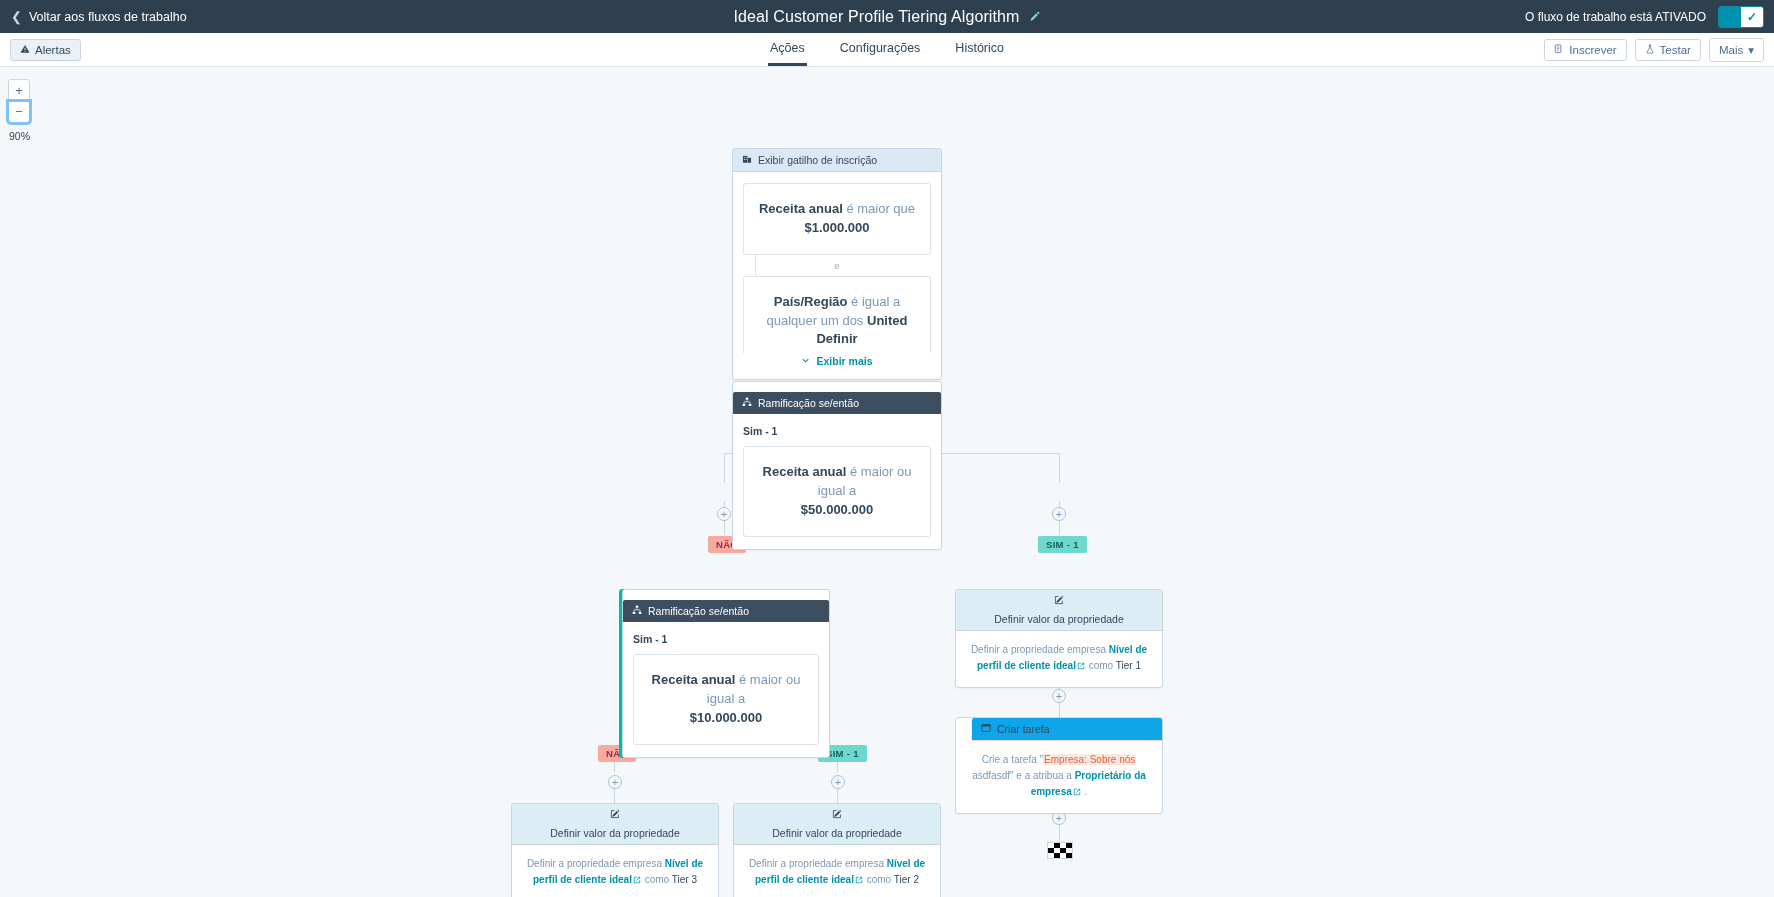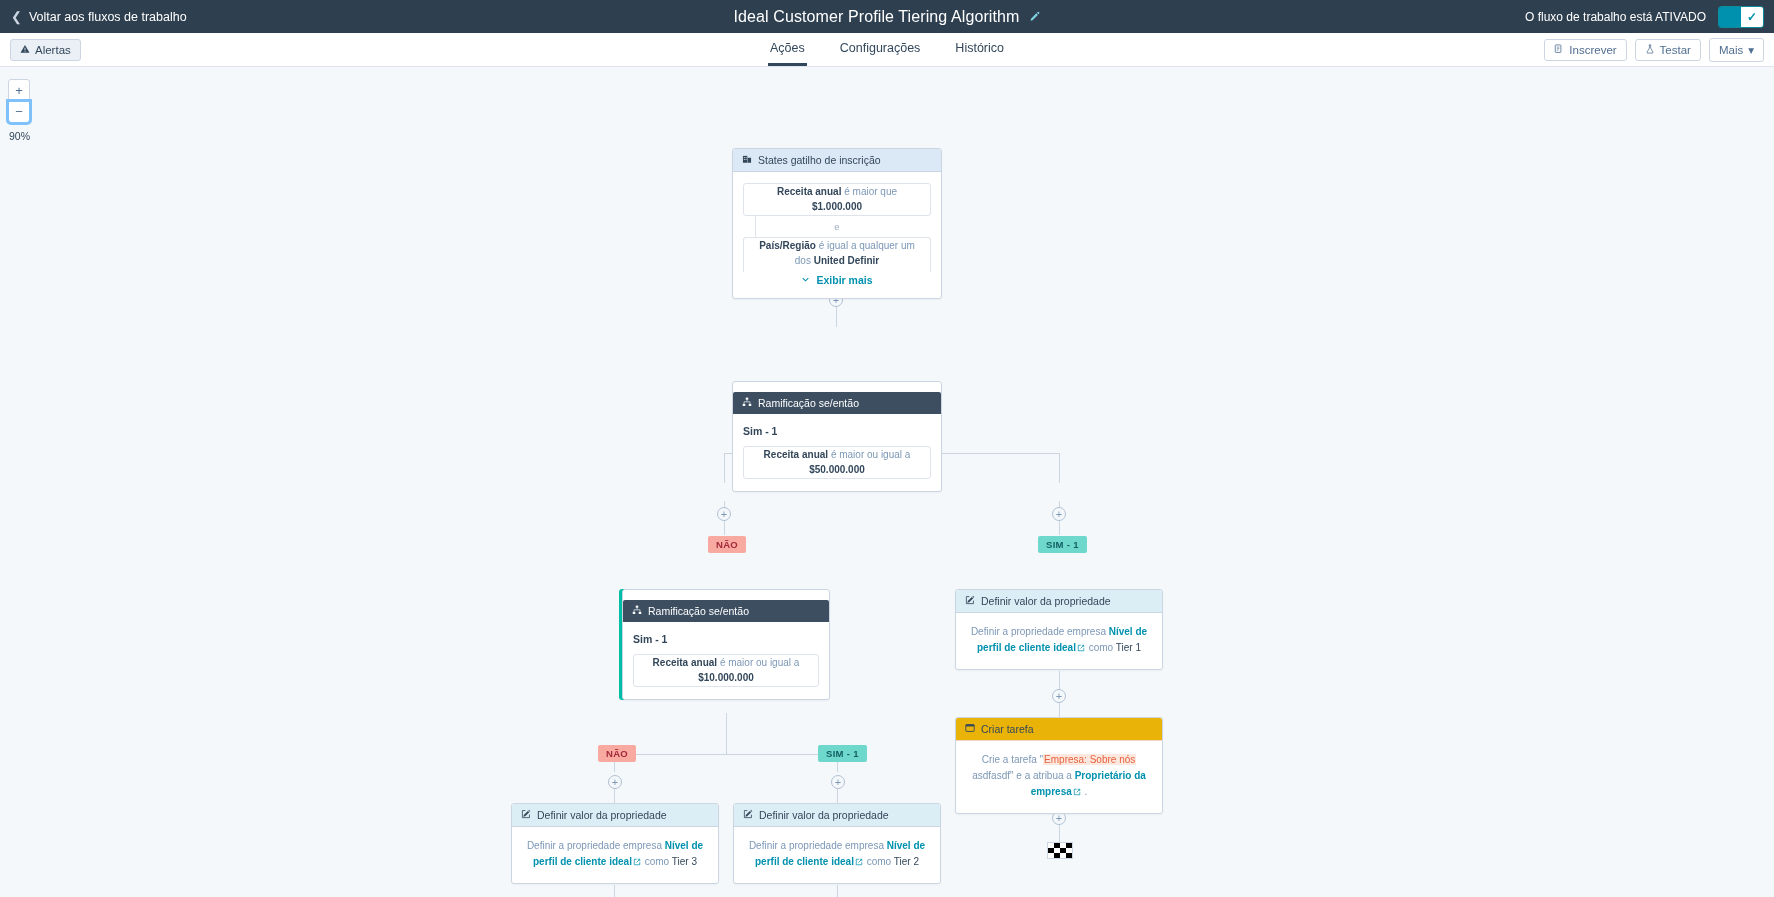--- a/index.html
+++ b/index.html
@@ -130,28 +130,28 @@
     border: 1px solid #cbd6e2; border-radius: 3px;
     box-shadow: 0 1px 2px rgba(0,0,0,.04); cursor: pointer;
   }
   .card-head {
     display: flex; align-items: center; gap: 6px;
     padding: 5px 9px; font-size: 10.5px;
     border-top-left-radius: 2px; border-top-right-radius: 2px;
   }
   .head-trigger { background: #dbe8f5; color: #33475b; border-bottom: 1px solid #cbd6e2; }
   .head-branch  { background: #3c4e60; color: #ffffff; margin-top: 10px; }
-  .head-prop    { background: #dceef5; color: #33475b; border-bottom: 1px solid #cbd6e2; }
-  .head-task    { background: #eab308; color: #33475b; border-bottom: 1px solid #f3d4c8; }
+  .head-prop    { background: #dceef5; color: #33475b; border-bottom: 1px solid #cbd6e2; flex-direction: column; }
+  .head-task    { background: #0ea5e9; color: #33475b; border-bottom: 1px solid #f3d4c8; margin-left: 16px; }
   .card-body { padding: 11px 10px 12px; }
 
   .cond-box {
     border: 1px solid #dfe3eb; border-radius: 3px;
-    padding: 1px 10px; text-align: center;
-    font-size: 10px; color: #7c98b6; line-height: 1.45;
+    padding: 16px 10px; text-align: center;
+    font-size: 13px; color: #7c98b6; line-height: 1.45;
     background: #fff;
   }
   .cond-box b { color: #33475b; font-weight: bold; }
   .cond-val { display: block; color: #33475b; font-weight: bold; }
   .and-row {
     position: relative; text-align: center;
     font-size: 9.5px; color: #99acc2; padding: 5px 0;
   }
   .and-row:before {
     content:''; position: absolute; left: 12px; top: 0; bottom: 0;
@@ -303,21 +303,21 @@
       <span>
         <svg width="10" height="10" viewBox="0 0 16 16">
             <rect x="1.5" y="3" width="7" height="11" fill="#33475b"></rect>
             <rect x="9" y="6" width="5.5" height="8" fill="#33475b"></rect>
             <rect x="3" y="5" width="1.5" height="1.5" fill="#dbe8f5"></rect>
             <rect x="5.8" y="5" width="1.5" height="1.5" fill="#dbe8f5"></rect>
             <rect x="3" y="8" width="1.5" height="1.5" fill="#dbe8f5"></rect>
             <rect x="5.8" y="8" width="1.5" height="1.5" fill="#dbe8f5"></rect>
           </svg>
       </span>
-      <span>States gatilho de inscrição</span>
+      <span>Exibir gatilho de inscrição</span>
     </div>
     <div class="card-body">
       <div class="cond-box">
         <b>Receita anual</b>
         <span>é maior que</span>
         <span class="cond-val">$1.000.000</span>
       </div>
       <div class="and-row">e</div>
       <div class="cond-box" style="border-bottom:none; border-bottom-left-radius:0; border-bottom-right-radius:0; padding-bottom:4px;">
         <b>País/Região</b>

